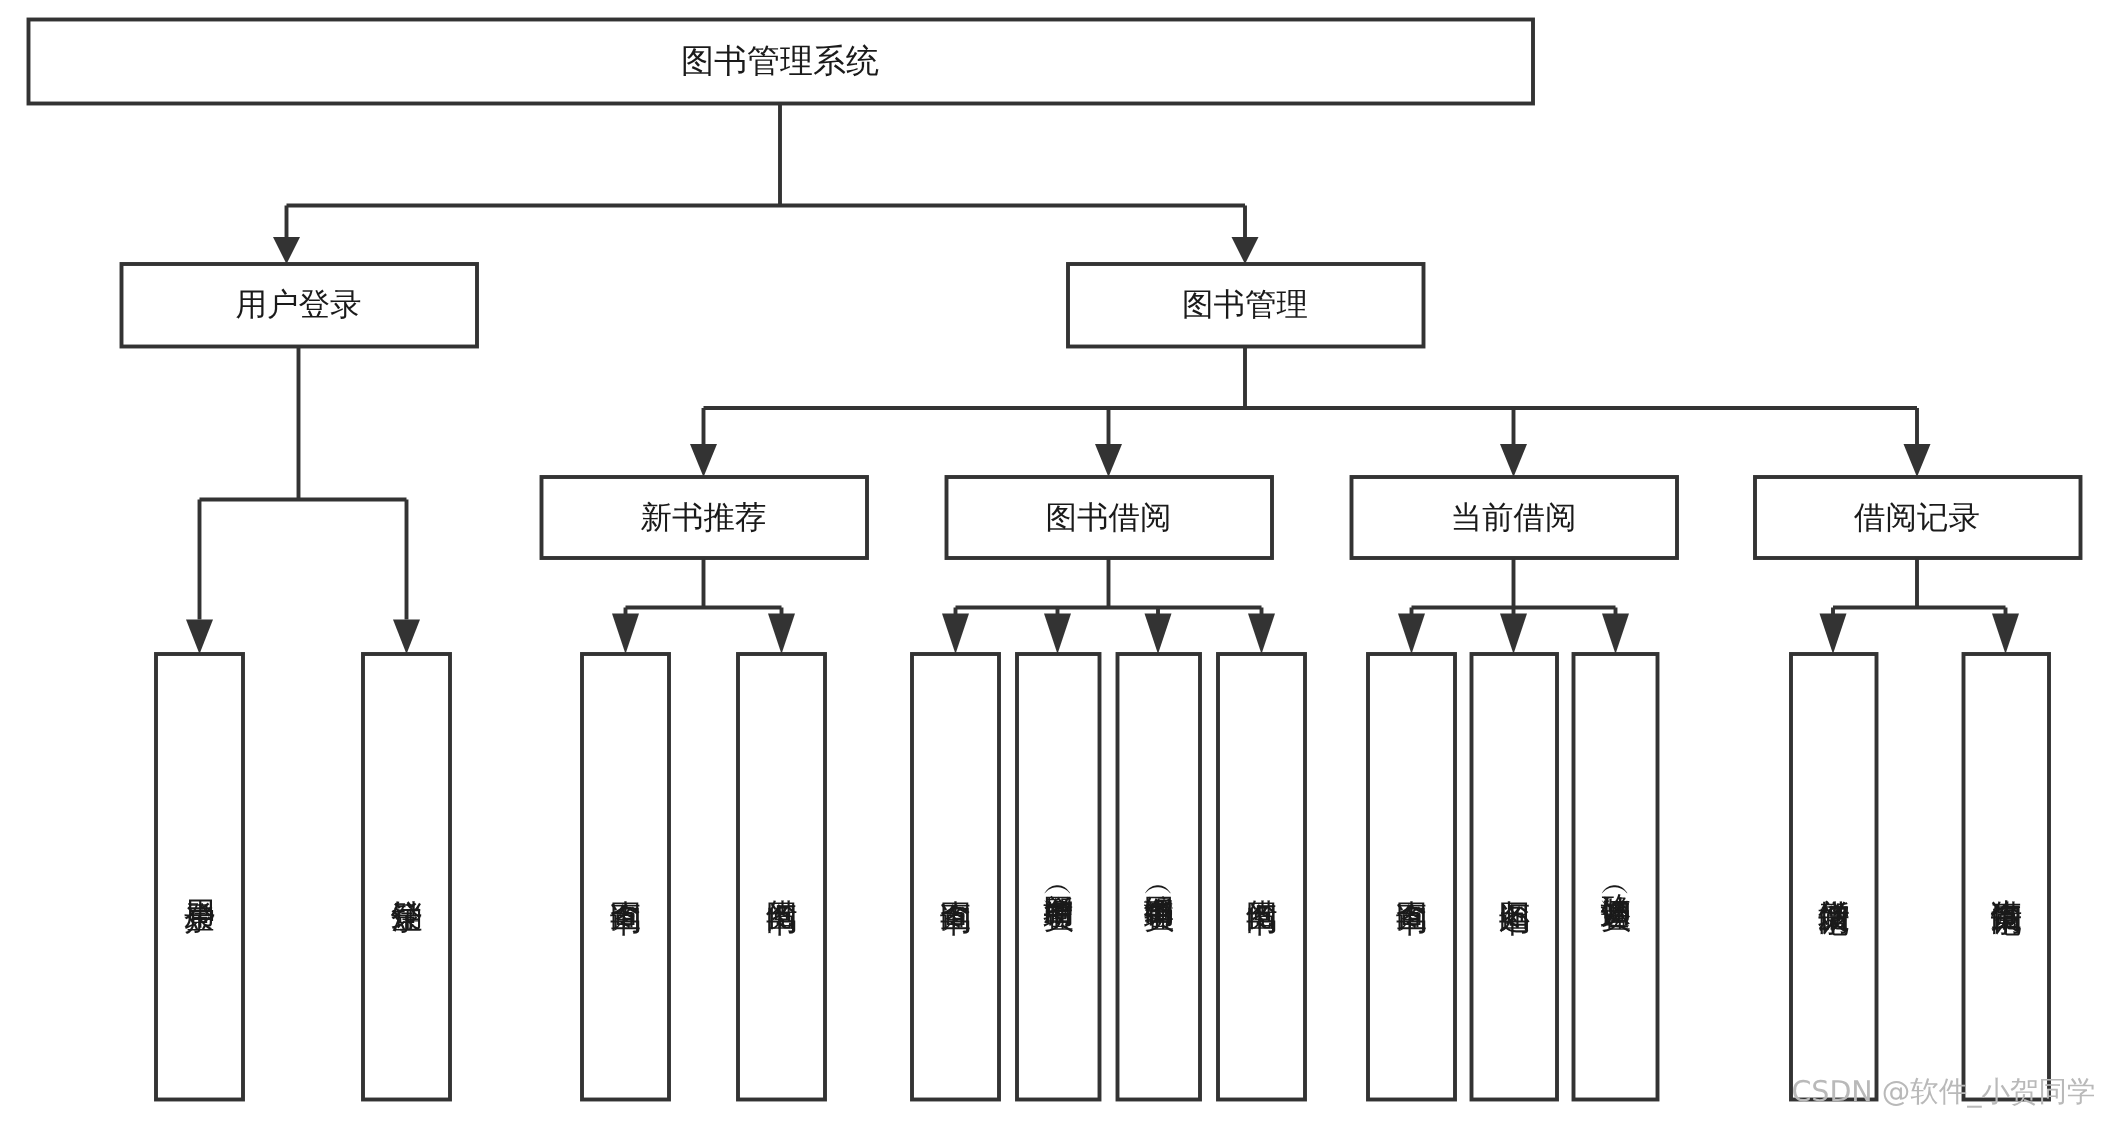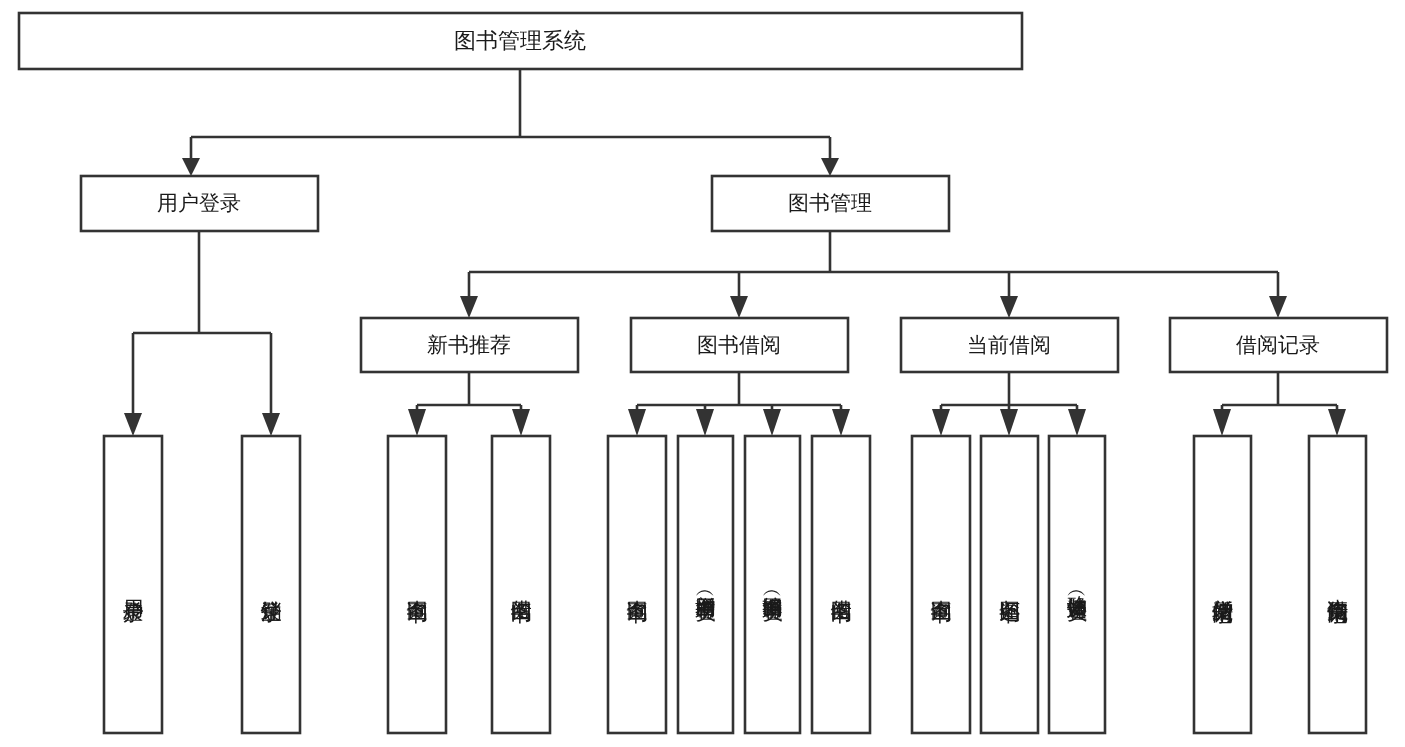--- a/index.html
+++ b/index.html
@@ -223,14 +223,15 @@
   <div class="vlabel" style="left:745px; top:436px; width:55px; height:297px; font-size:20px;">编辑图书（管理员）</div>
   <div class="vlabel" style="left:812px; top:436px; width:58px; height:297px;">借阅图书</div>
 
   <div class="vlabel" style="left:912px; top:436px; width:58px; height:297px;">查询图书</div>
   <div class="vlabel" style="left:981px; top:436px; width:57px; height:297px;">归还图书</div>
   <div class="vlabel" style="left:1049px; top:436px; width:56px; height:297px; font-size:20px;">确认归还（管理员）</div>
 
   <div class="vlabel" style="left:1194px; top:436px; width:57px; height:297px;">新增借阅记录</div>
   <div class="vlabel" style="left:1309px; top:436px; width:57px; height:297px;">查询借阅记录</div>
 
+  <div class="watermark">CSDN @软件_小贺同学</div>
 
 </div>
 
 </body></html>

